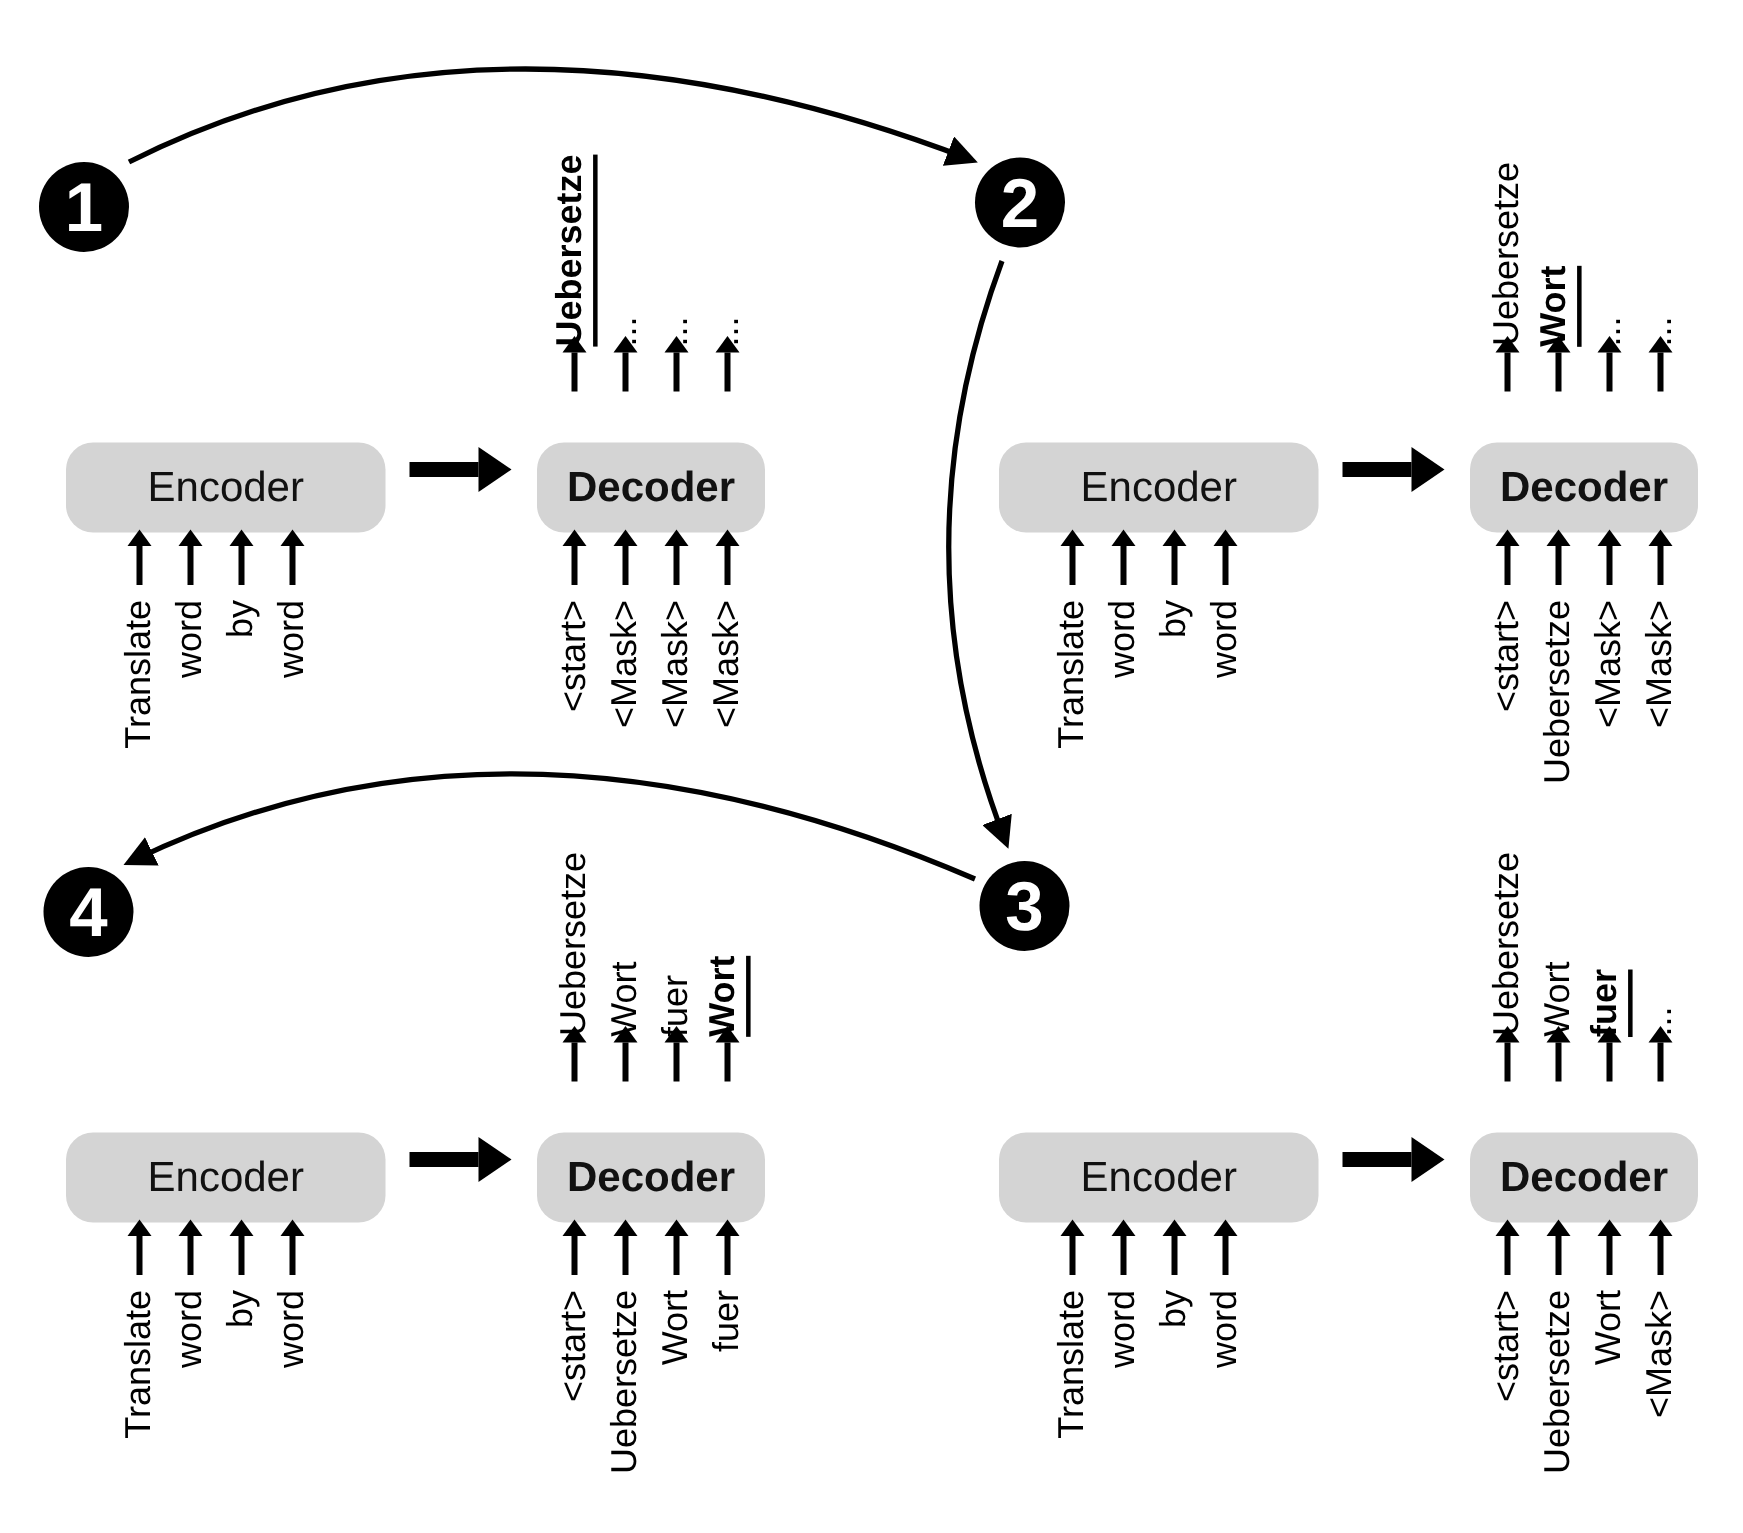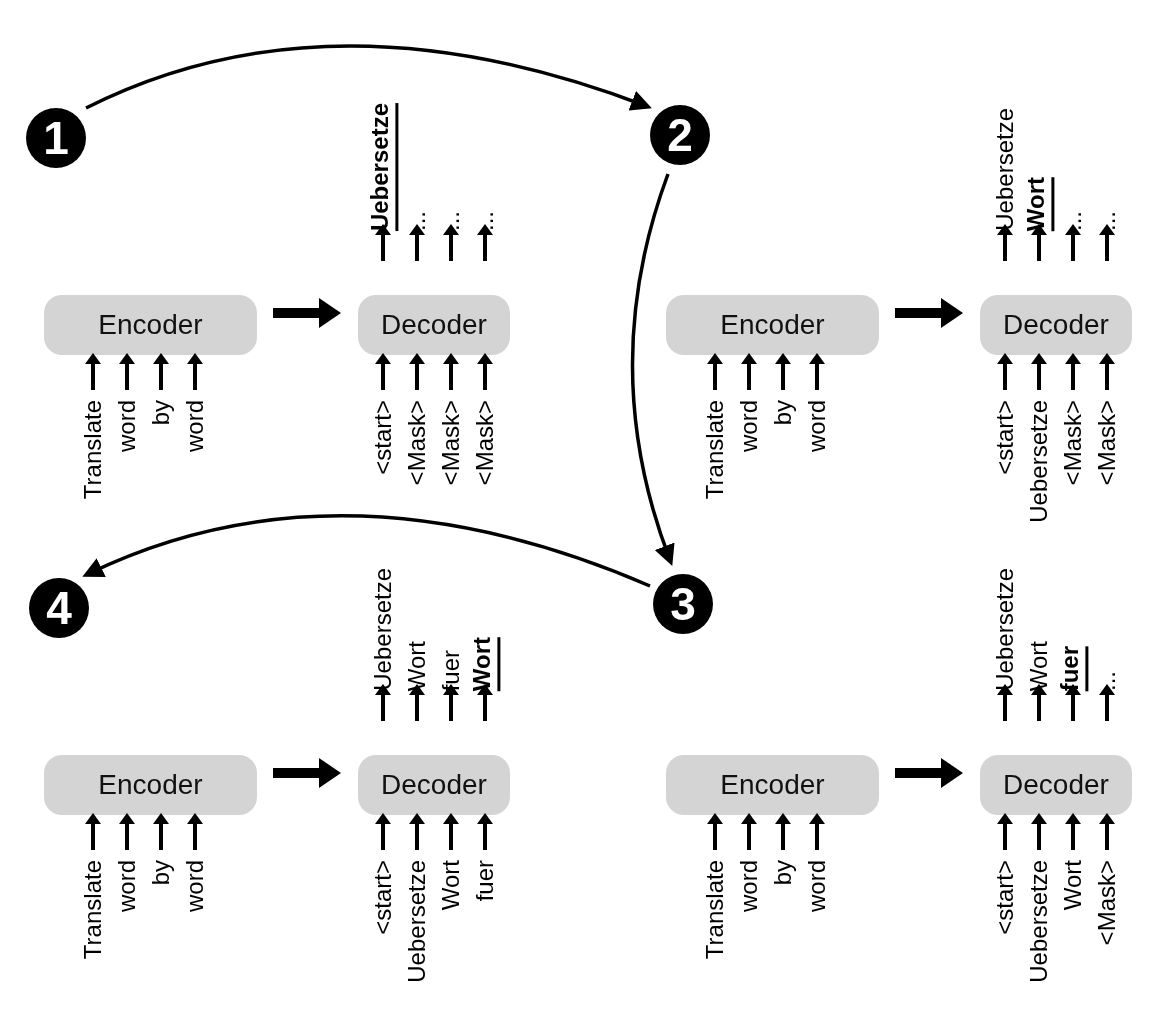--- a/index.html
+++ b/index.html
@@ -12,21 +12,21 @@
   .pos-tr { left:652px; top:75px;  }
   .pos-br { left:652px; top:535px; }
   .pos-bl { left:30px;  top:535px; }
 
   .box {
     position:absolute; top:220px; height:60px; background:#d4d4d4;
     border-radius:18px; display:flex; align-items:center; justify-content:center;
     font-size:28px; color:#111;
   }
   .enc { left:14px;  width:213px; }
-  .dec { left:328px; width:152px; }
+  .dec { left:328px; width:152px;font-weight:bold; }
 
   .flow { position:absolute; left:243px; top:223px; width:68px; height:30px;
           display:flex; align-items:center; }
   .flow .stem { width:46px; height:10px; background:#000; }
   .flow .head { width:0; height:0; border-top:15px solid transparent;
                 border-bottom:15px solid transparent; border-left:22px solid #000; }
 
   .tokens { position:absolute; display:flex; }
   .enc-in  { left:46px;  top:278px; }
   .dec-in  { left:336px; top:278px; }

